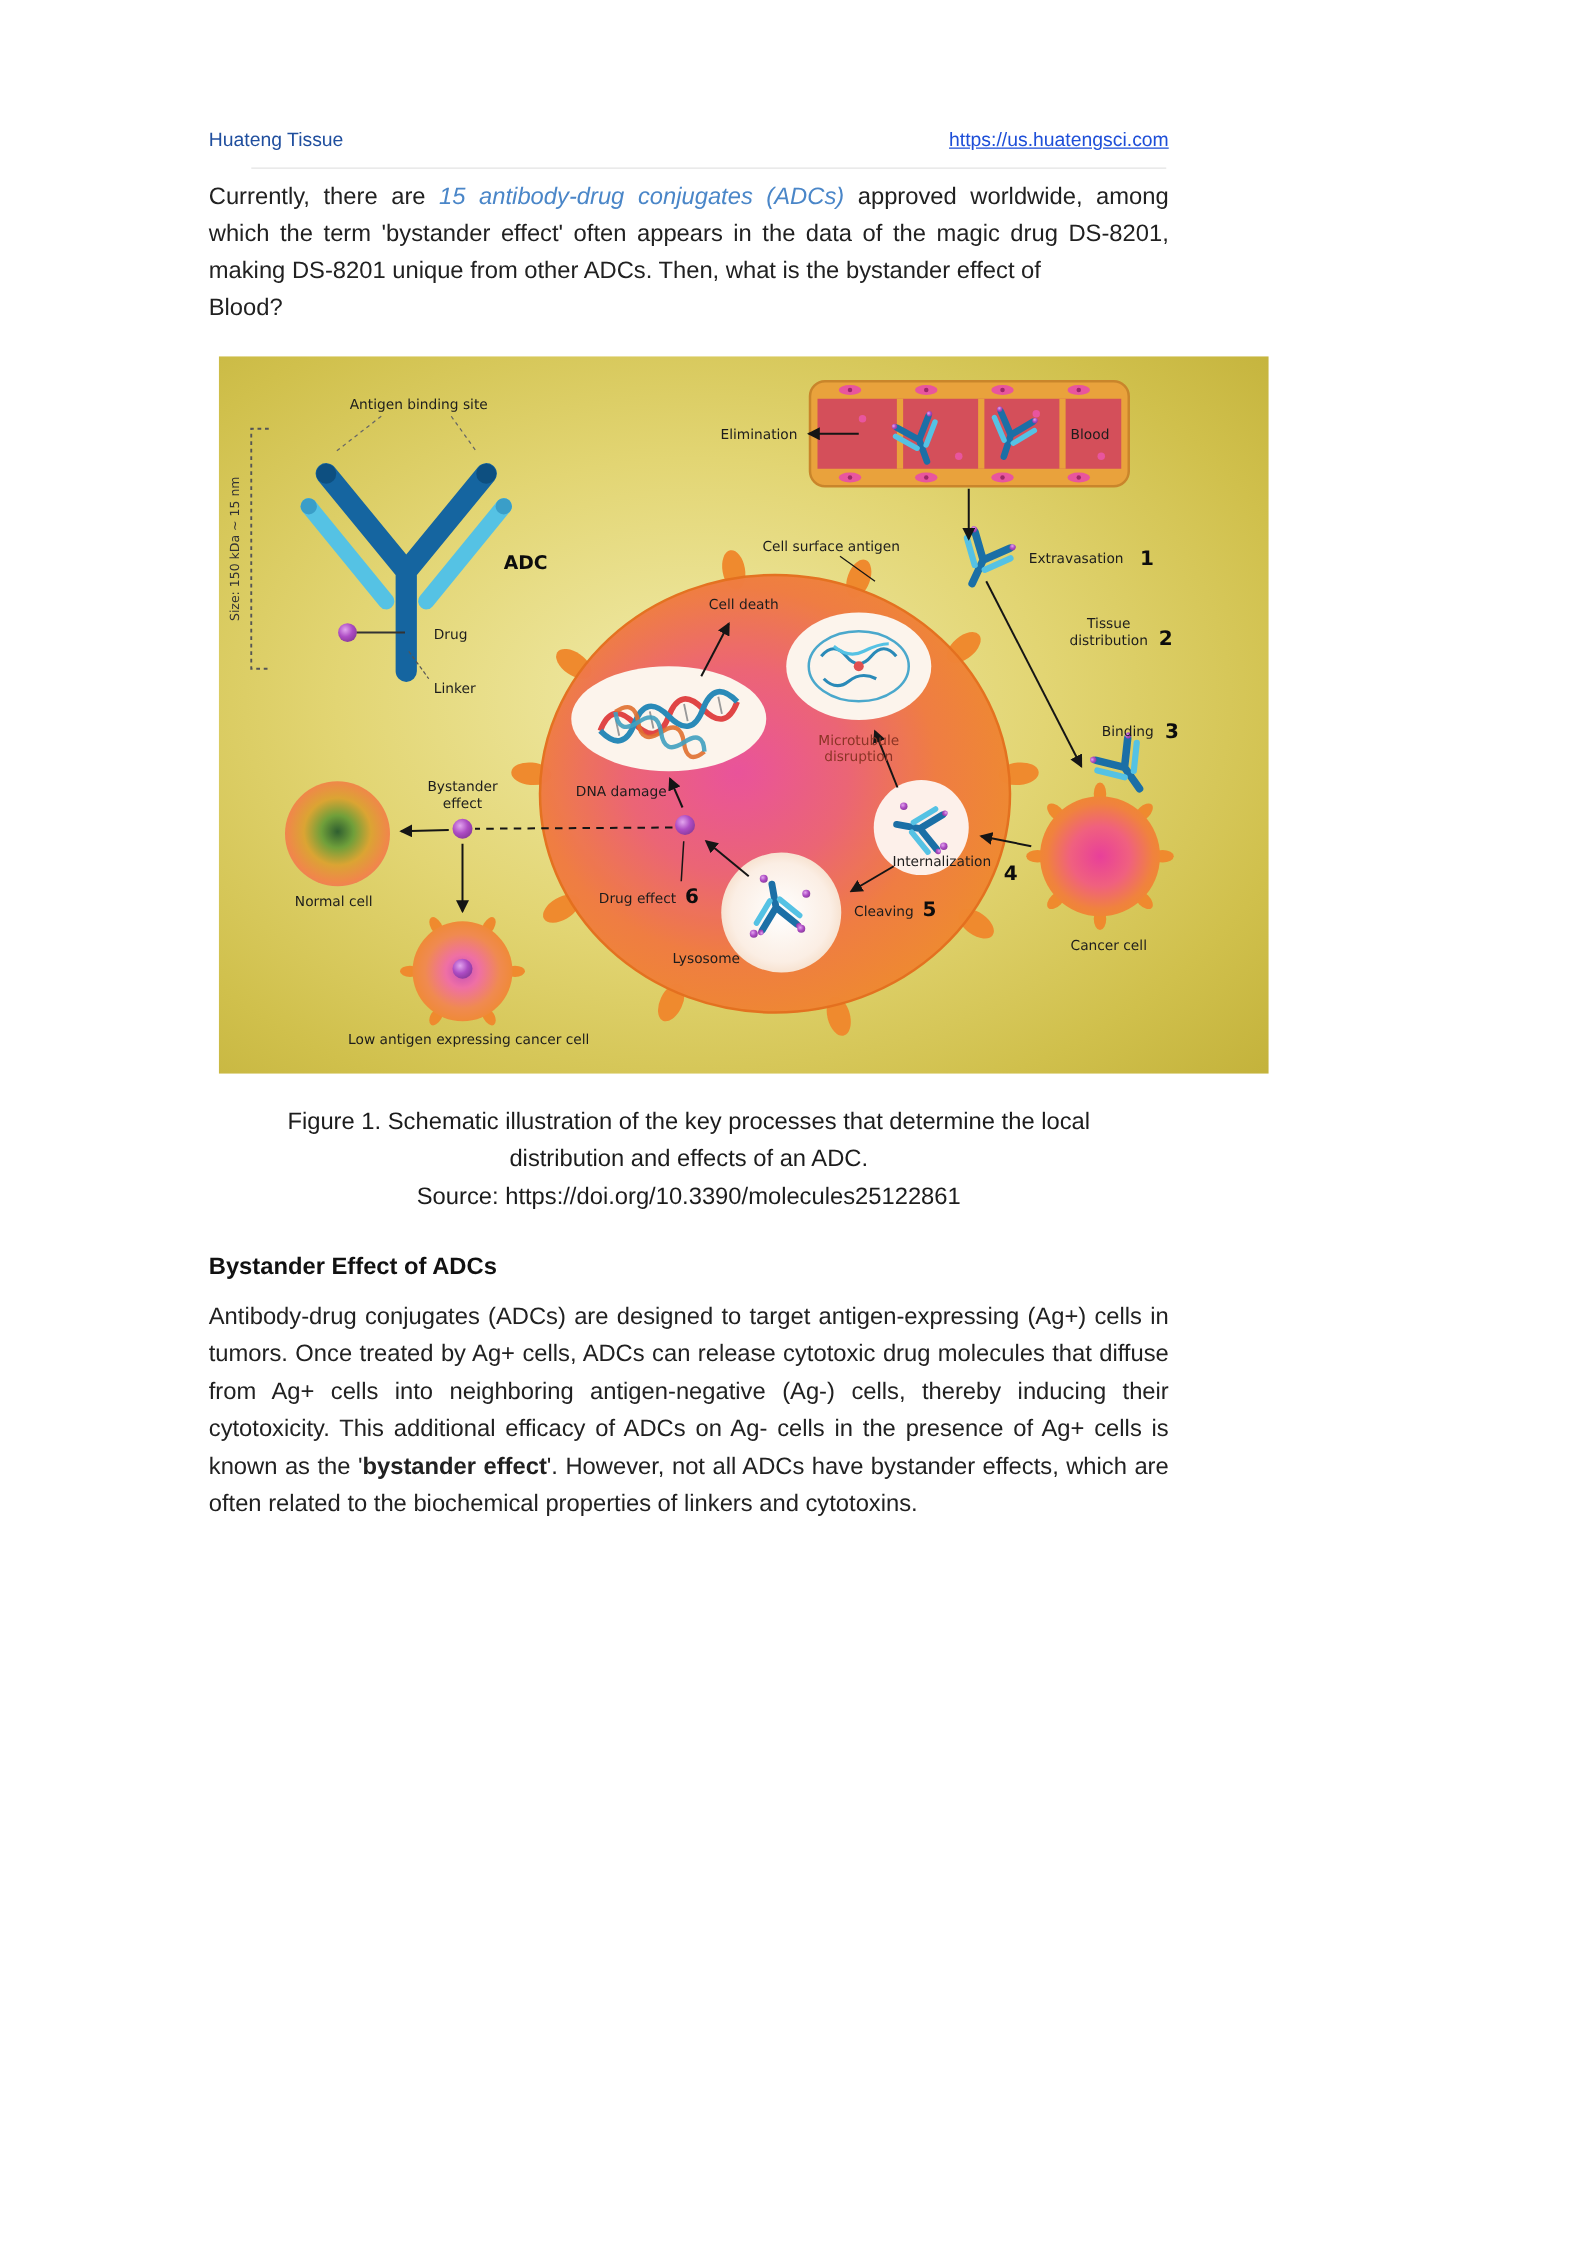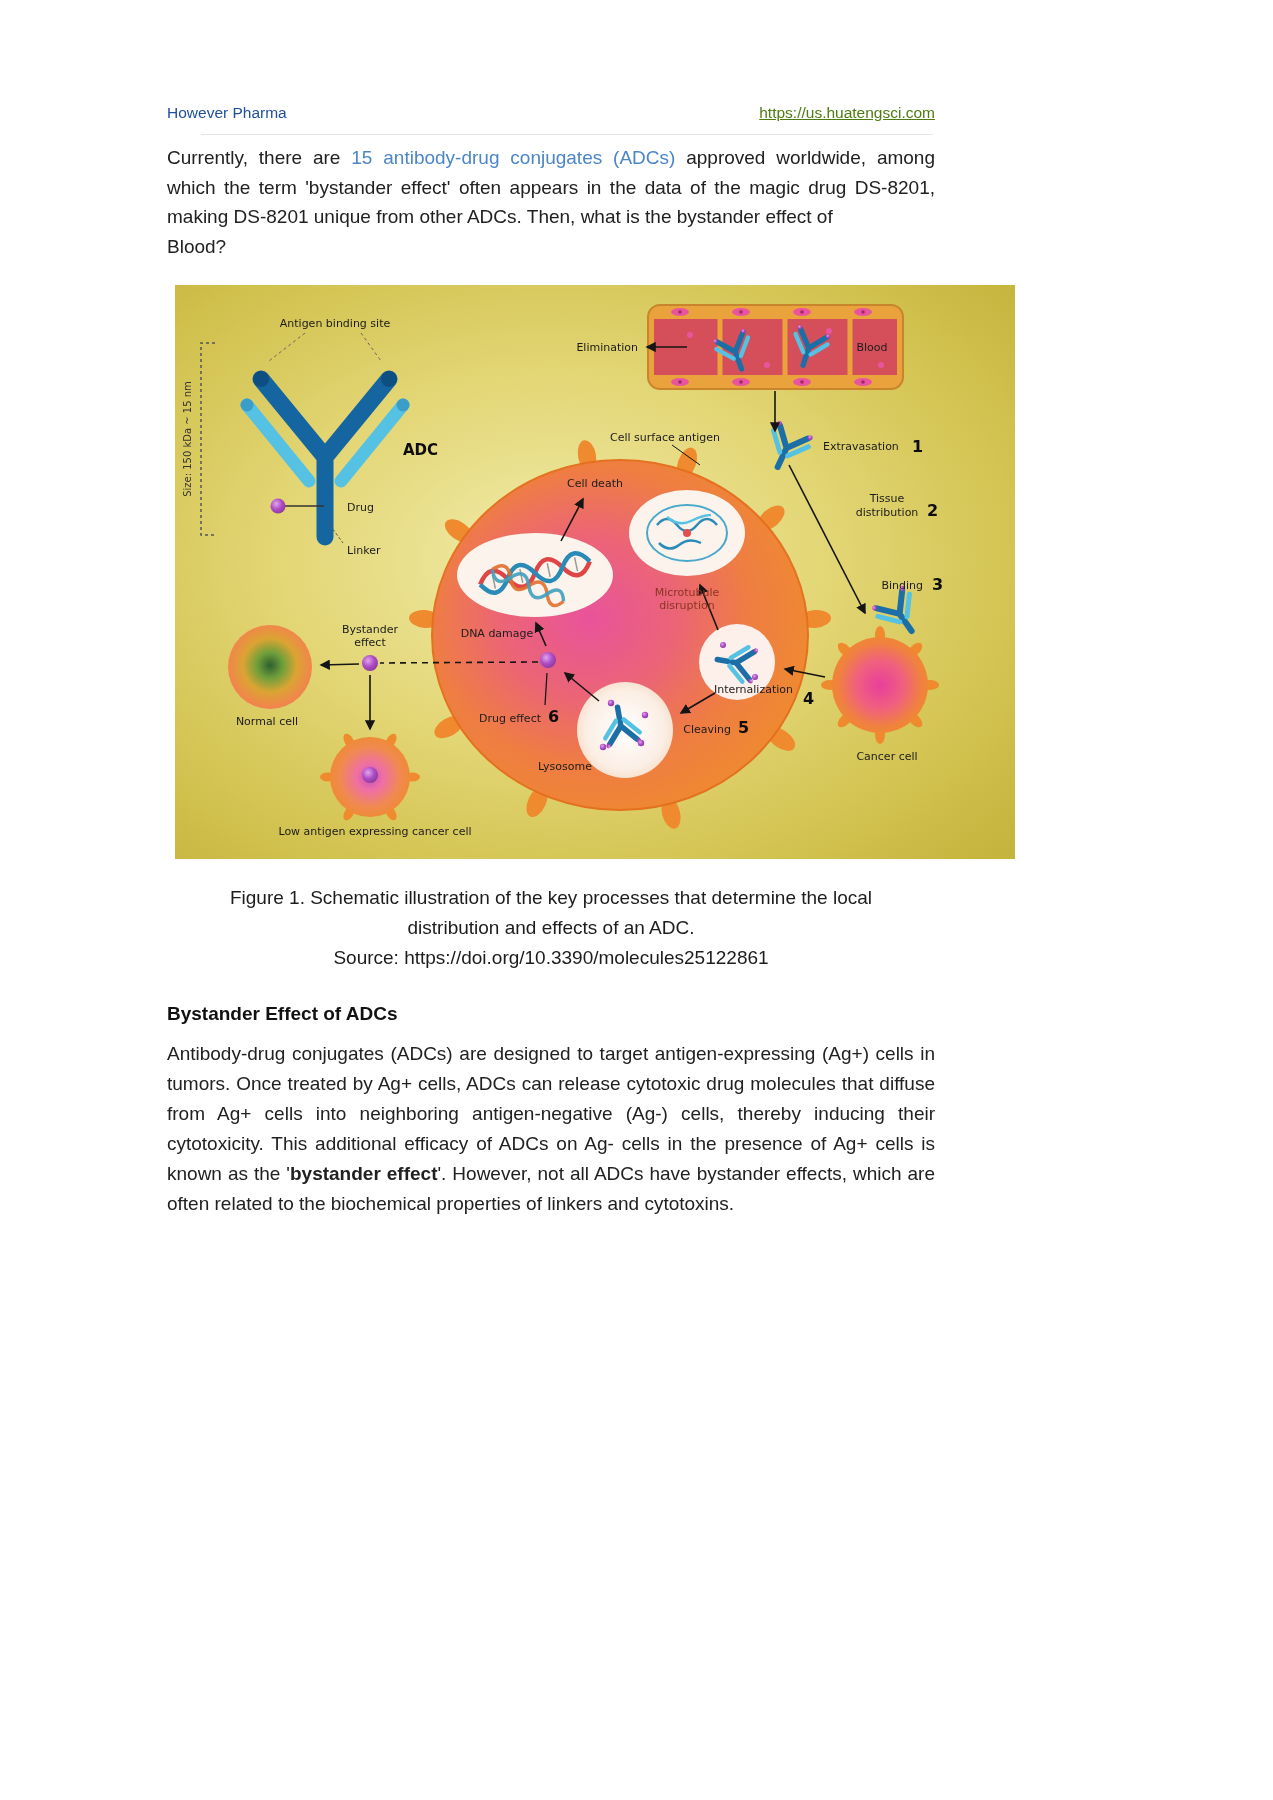--- a/index.html
+++ b/index.html
@@ -4,42 +4,42 @@
 <style>
   * { margin:0; padding:0; box-sizing:border-box; }
   html,body { background:#ffffff; }
   body {
     width:1273px; height:1800px; position:relative; overflow:hidden;
     font-family:"Liberation Sans", sans-serif; color:#1c1c1c;
   }
   .page { padding:104px 0 0 167px; width:1273px; }
   .header-row { display:flex; justify-content:space-between; align-items:baseline; width:768px; font-size:15.5px; }
   .brand { color:#1f4e9e; }
-  .site-link { color:#4d7c0f; text-decoration:underline; cursor:pointer; }
+  .site-link { color:#1d4ed8; text-decoration:underline; cursor:pointer; }
   .title { width:768px; text-align:center; font-size:29px; font-weight:bold; color:#111; margin-top:20px; line-height:57px; }
   .rule { width:732px; margin:12px 0 0 34px; border-bottom:1px solid #e4e4e4; }
   .intro { width:768px; font-size:19px; line-height:29.5px; margin-top:8px; text-align:justify; color:#212121; }
-  .intro .link { color:#4a86c8; cursor:pointer; text-decoration:none; }
+  .intro .link { color:#4a86c8; cursor:pointer; text-decoration:none;font-style:italic; }
   .figure-wrap { margin-top:24px; margin-left:8px; width:840px; height:574px; }
   .caption { width:768px; text-align:center; font-size:19px; line-height:30px; margin-top:24px; color:#1c1c1c; }
   .section-heading { width:768px; font-size:19px; font-weight:bold; margin-top:30px; color:#111; }
   .body-text { width:768px; font-size:19px; line-height:30px; margin-top:14px; text-align:justify; color:#212121; }
   svg text { font-family:"DejaVu Sans", sans-serif; }
   .lbl { font-size:11px; fill:#1c1c1c; }
   .lbl-sm { font-size:10px; fill:#333; }
   .num { font-size:16px; font-weight:bold; fill:#0d0d0d; }
   .maroon { fill:#8a3425; }
 </style>
 </head>
 <body>
 
 <div class="page">
 
   <div class="header-row">
-    <span class="brand">However Pharma</span>
+    <span class="brand">Huateng Tissue</span>
     <a class="site-link">https://us.huatengsci.com</a>
   </div>
 
 
   <div class="rule"></div>
 
   <p class="intro"><span>Currently, there are </span><a class="link">15 antibody-drug conjugates (ADCs)</a><span> approved worldwide, among which the term 'bystander effect' often appears in the data of the magic drug DS-8201, making DS-8201 unique from other ADCs. Then, what is the bystander effect of</span><br><span>Blood?</span></p>
 
   <div class="figure-wrap">
     <svg viewBox="0 0 840 574" width="840" height="574">

